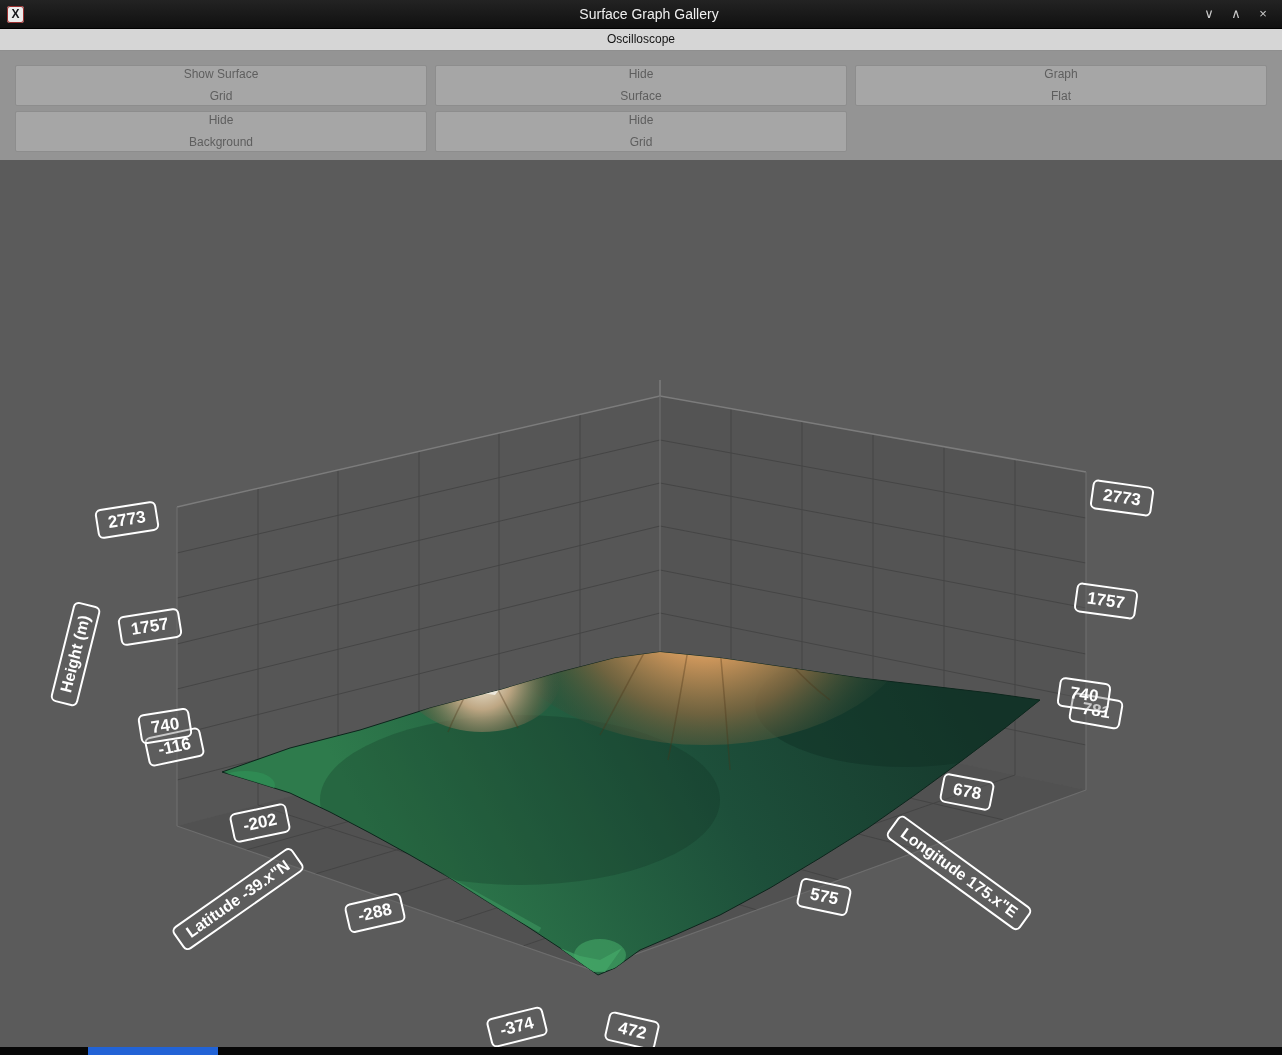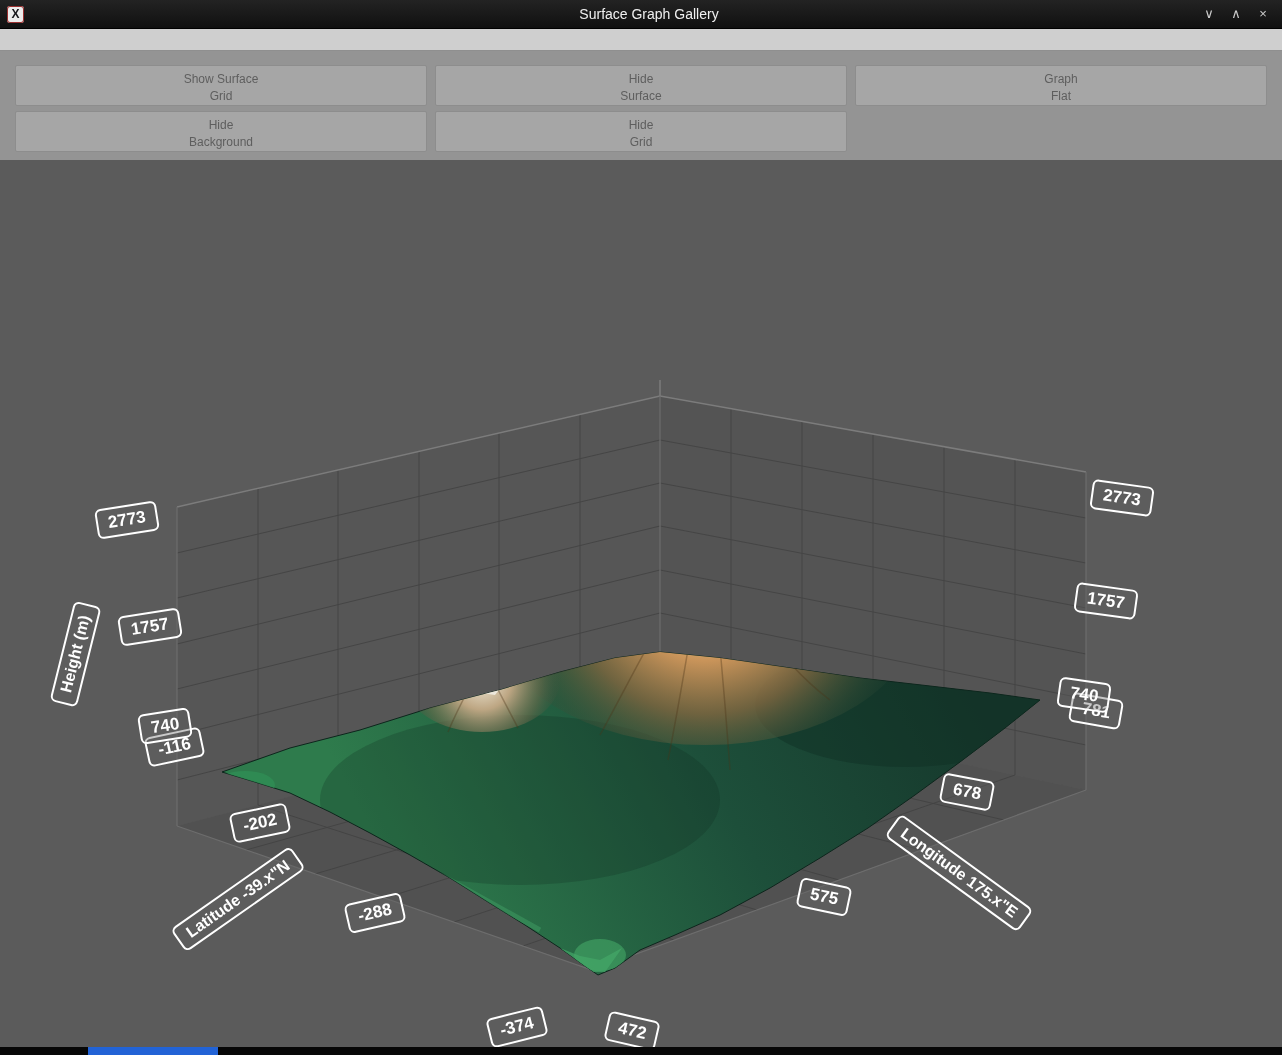--- a/index.html
+++ b/index.html
@@ -15,21 +15,21 @@
 
   
   .tabbar{height:22px;display:flex;background:#cfcfcf;border-bottom:1px solid #8f8f8f}
   .tab{flex:1;text-align:center;font-size:12px;line-height:20px;color:#141414;background:#d6d6d6;border-right:1px solid #a6a6a6;border-left:1px solid #e8e8e8;cursor:pointer}
   .tab:first-child{border-left:none}
   .tab:last-child{border-right:none}
   .tab.active{background:#ffffff}
 
   
   .toolbar{height:109px;background:#949494;display:grid;grid-template-columns:1fr 1fr 1fr;column-gap:8px;row-gap:5px;padding:14px 15px 8px}
-  .tbtn{background:#a6a6a6;border:1px solid #8d8d8d;border-radius:2px;color:#5e5e5e;font-size:12px;font-family:inherit;display:flex;flex-direction:column;align-items:center;justify-content:flex-end;line-height:17px;cursor:pointer}
+  .tbtn{background:#a6a6a6;border:1px solid #8d8d8d;border-radius:2px;color:#5e5e5e;font-size:12px;font-family:inherit;display:flex;flex-direction:column;align-items:center;justify-content:space-between;line-height:17px;cursor:pointer}
 
   
   .chart{position:relative;height:887px;background:#5b5b5b;overflow:hidden}
   .chart svg{position:absolute;left:0;top:0}
   .tick{position:absolute;border:2px solid #fff;border-radius:6px;background:rgba(96,96,96,.35);color:#fff;font-weight:bold;font-size:17px;padding:3px 10px;white-space:nowrap;z-index:2}
   .axis-title{font-size:16px}
   .z1{z-index:1}
 
   
   .bottombar{height:8px;background:#070707;position:relative}
@@ -44,20 +44,21 @@
     <span class="app-icon">X</span>
     <span class="win-title">Surface Graph Gallery</span>
     <span class="win-controls">
       <span class="wbtn">∨</span>
       <span class="wbtn">∧</span>
       <span class="wbtn">×</span>
     </span>
   </div>
 
   <div class="tabbar">
+    <div class="tab">Oscilloscope</div>
   </div>
 
   <div class="toolbar">
     <button class="tbtn">
       <span>Show Surface</span>
       <span>Grid</span>
     </button>
     <button class="tbtn">
       <span>Hide</span>
       <span>Surface</span>

